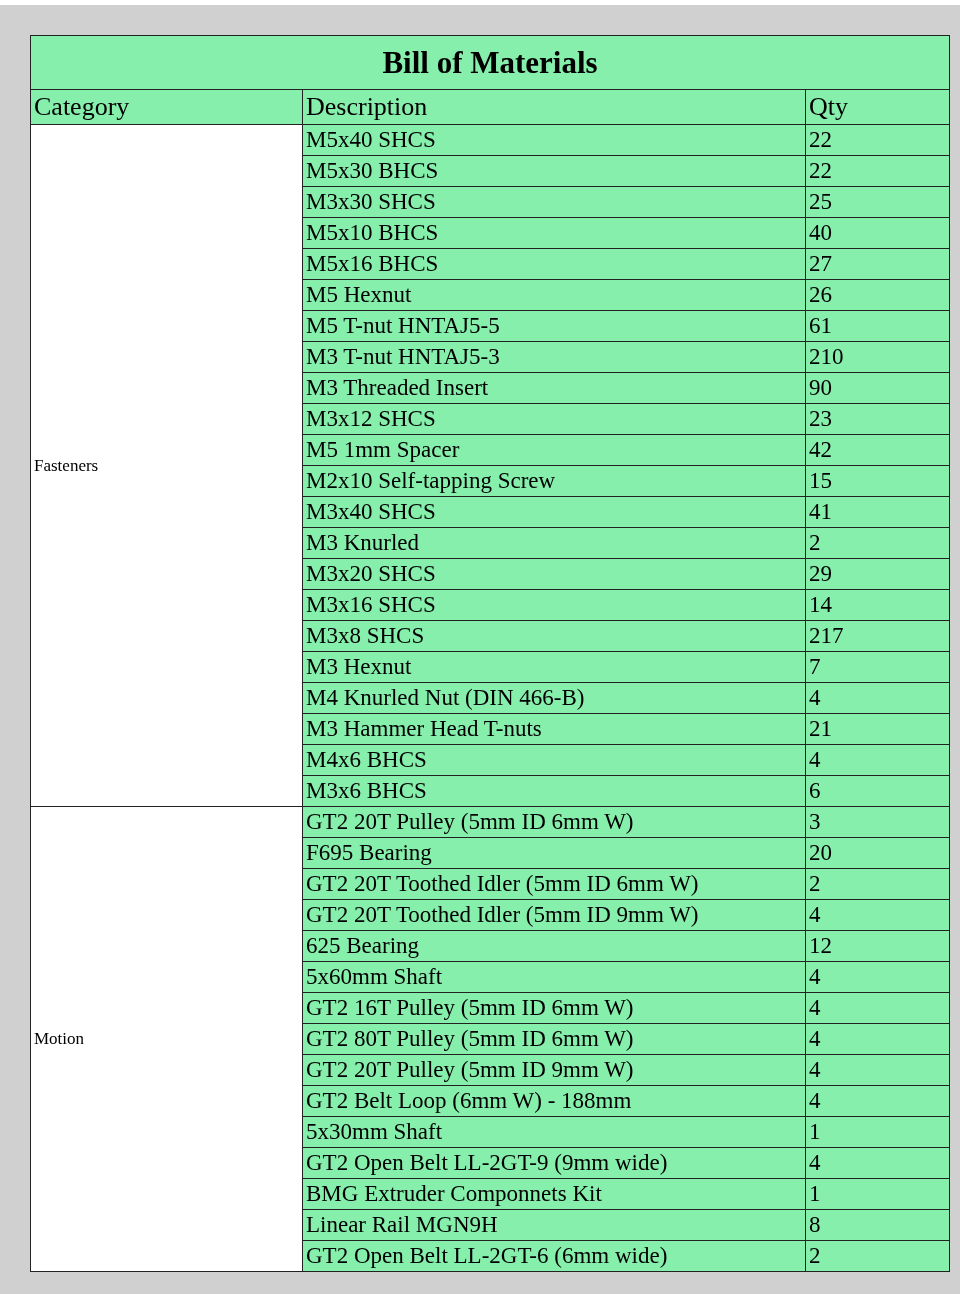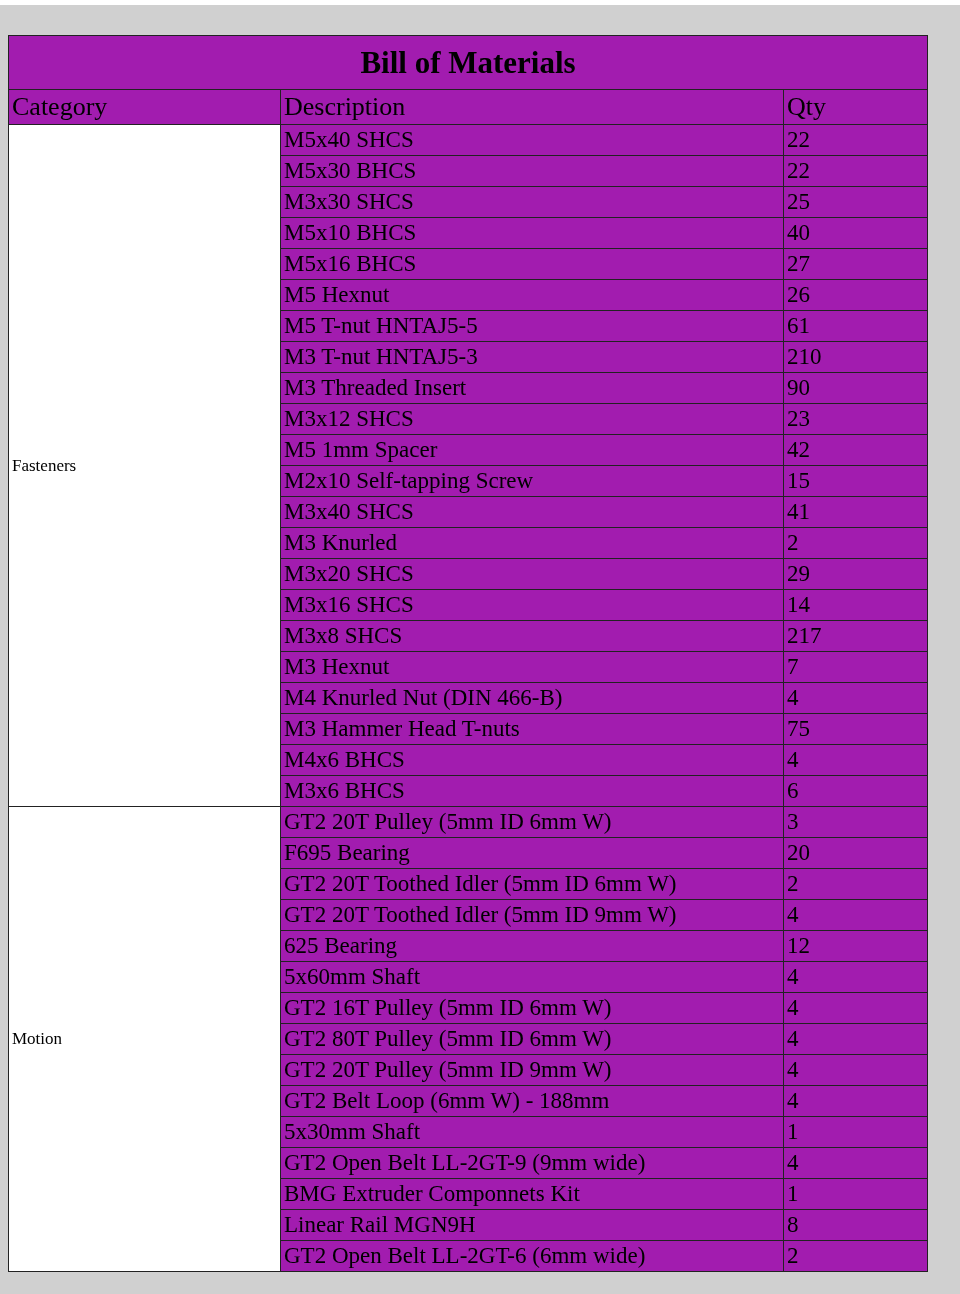--- a/index.html
+++ b/index.html
@@ -5,22 +5,22 @@
   html, body { margin: 0; padding: 0; }
   body {
     width: 960px; height: 1294px; overflow: hidden;
     background: #d0d0d0;
     position: relative;
     font-family: "Liberation Serif", serif;
     color: #000;
   }
   .topstrip { position: absolute; left: 0; top: 0; width: 960px; height: 5px; background: #ffffff; }
   .sheet {
-    position: absolute; left: 8px; top: 35px; width: 919px;
-    background: #a21caf;
+    position: absolute; left: 30px; top: 35px; width: 919px;
+    background: #86efac;
   }
   table.bom {
     border-collapse: collapse;
     width: 919px;
     table-layout: fixed;
   }
   table.bom td, table.bom th {
     border: 1.5px solid #222;
     padding: 0 3px;
     text-align: left;
@@ -149,21 +149,21 @@
         <tr>
           <td class="desc">M3 Hexnut</td>
           <td class="qty">7</td>
         </tr>
         <tr>
           <td class="desc">M4 Knurled Nut (DIN 466-B)</td>
           <td class="qty">4</td>
         </tr>
         <tr>
           <td class="desc">M3 Hammer Head T-nuts</td>
-          <td class="qty">75</td>
+          <td class="qty">21</td>
         </tr>
         <tr>
           <td class="desc">M4x6 BHCS</td>
           <td class="qty">4</td>
         </tr>
         <tr>
           <td class="desc">M3x6 BHCS</td>
           <td class="qty">6</td>
         </tr>
         <tr>

